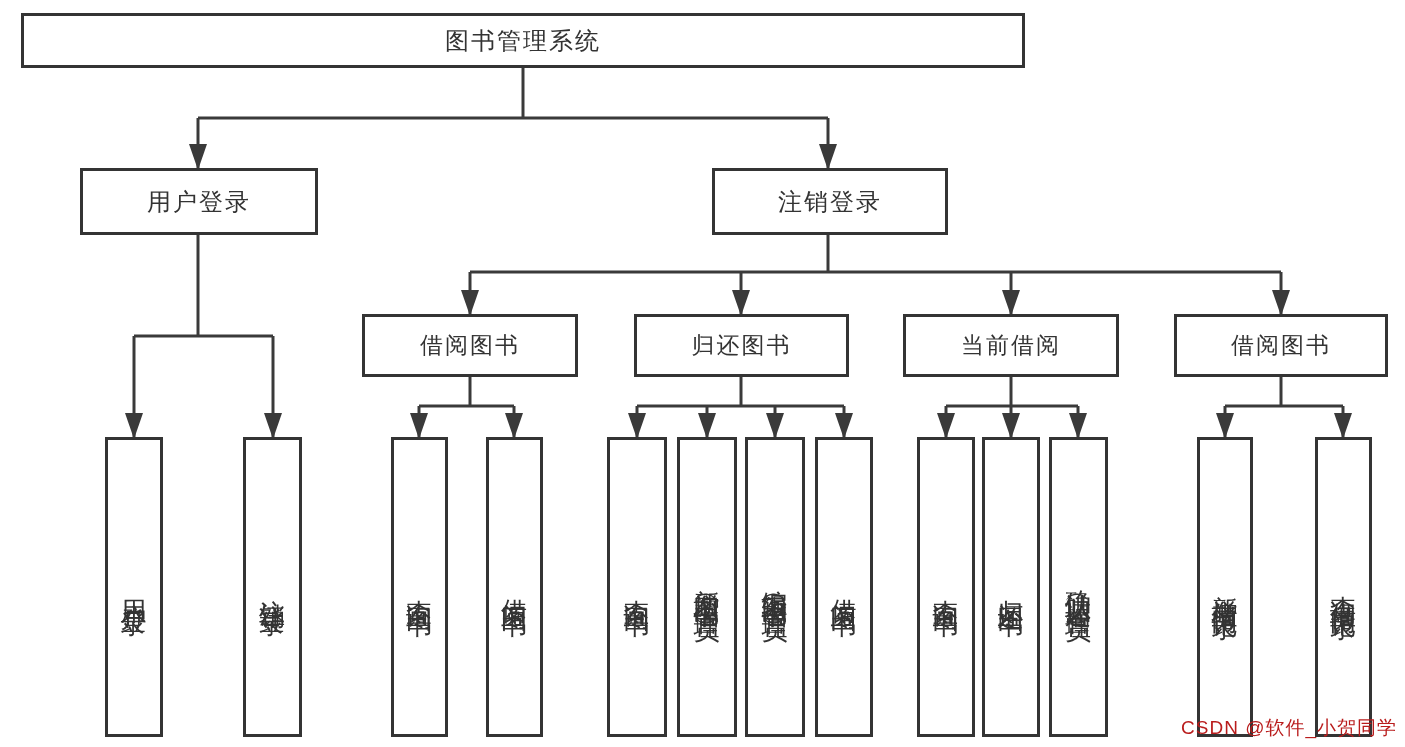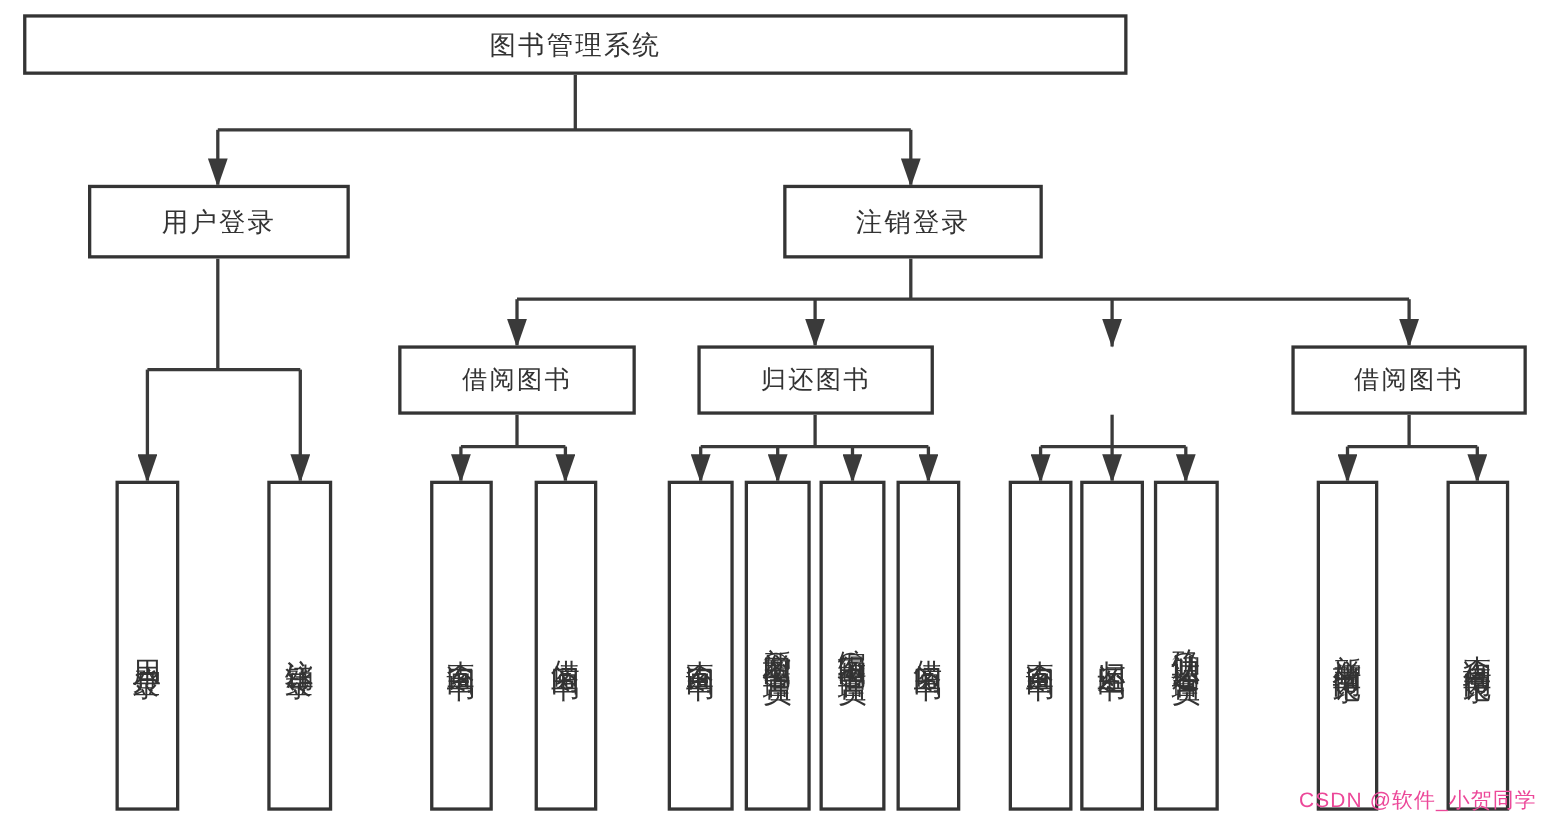--- a/index.html
+++ b/index.html
@@ -45,21 +45,21 @@
   #l-bb-e   {left:745px; width:60px;}
   #l-bb-b   {left:815px; width:58px;}
   #l-cb-q   {left:917px; width:58px;}
   #l-cb-r   {left:982px; width:58px;}
   #l-cb-c   {left:1049px;width:59px;}
   #l-br-a   {left:1197px;width:56px;}
   #l-br-q   {left:1315px;width:57px;}
 
   .watermark{
     position:absolute;right:8px;bottom:6px;z-index:5;
-    font-size:19px;color:#ec4899;letter-spacing:1px;white-space:nowrap;
+    font-size:19px;color:#b91c1c;letter-spacing:1px;white-space:nowrap;
   }
 </style>
 </head>
 <body>
 
 <div class="stage">
 
   <svg class="lines" width="1405" height="747" viewBox="0 0 1405 747" fill="none" xmlns="http://www.w3.org/2000/svg">
     <defs>
       <marker id="arw" markerUnits="userSpaceOnUse" markerWidth="26" markerHeight="18" refX="25" refY="9" orient="auto">
@@ -124,20 +124,21 @@
     </g>
   </svg>
 
   <div class="hbox" id="n-root">图书管理系统</div>
 
   <div class="hbox" id="n-user">用户登录</div>
   <div class="hbox" id="n-mgmt">注销登录</div>
 
   <div class="hbox" id="n-newrec">借阅图书</div>
   <div class="hbox" id="n-borrow">归还图书</div>
+  <div class="hbox" id="n-current">当前借阅</div>
   <div class="hbox" id="n-records">借阅图书</div>
 
   <div class="vbox" id="l-login">用户登录</div>
   <div class="vbox" id="l-logout">注销登录</div>
 
   <div class="vbox" id="l-nr-q">查询图书</div>
   <div class="vbox" id="l-nr-b">借阅图书</div>
 
   <div class="vbox" id="l-bb-q">查询图书</div>
   <div class="vbox" id="l-bb-a">新增图书（管理员）</div>

